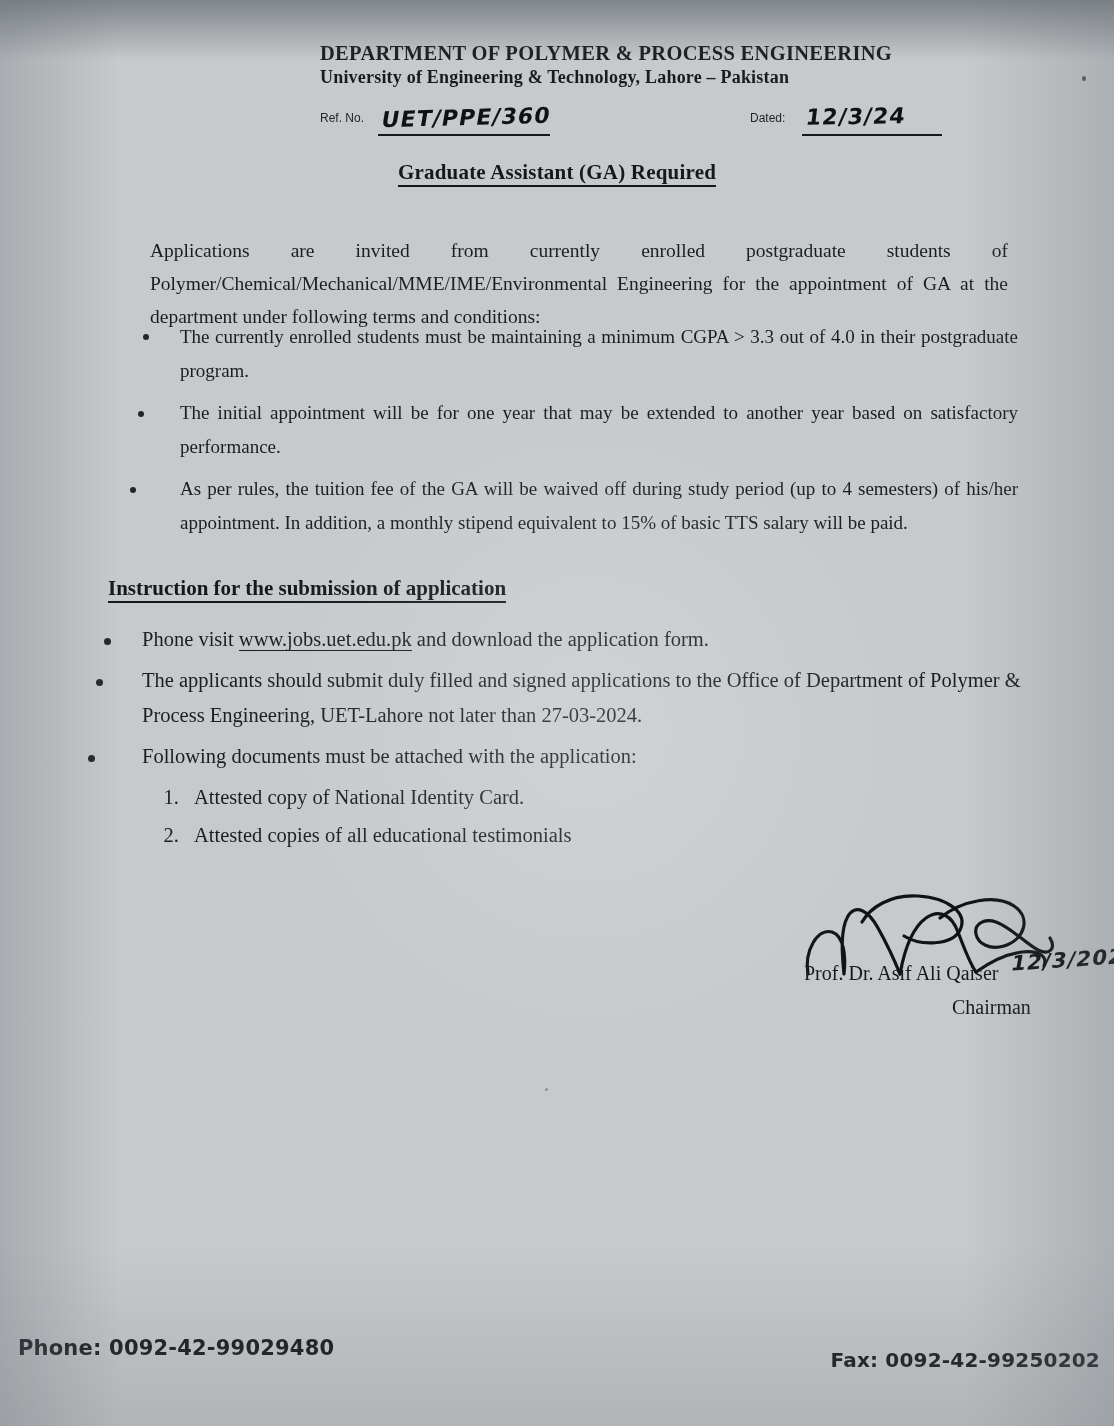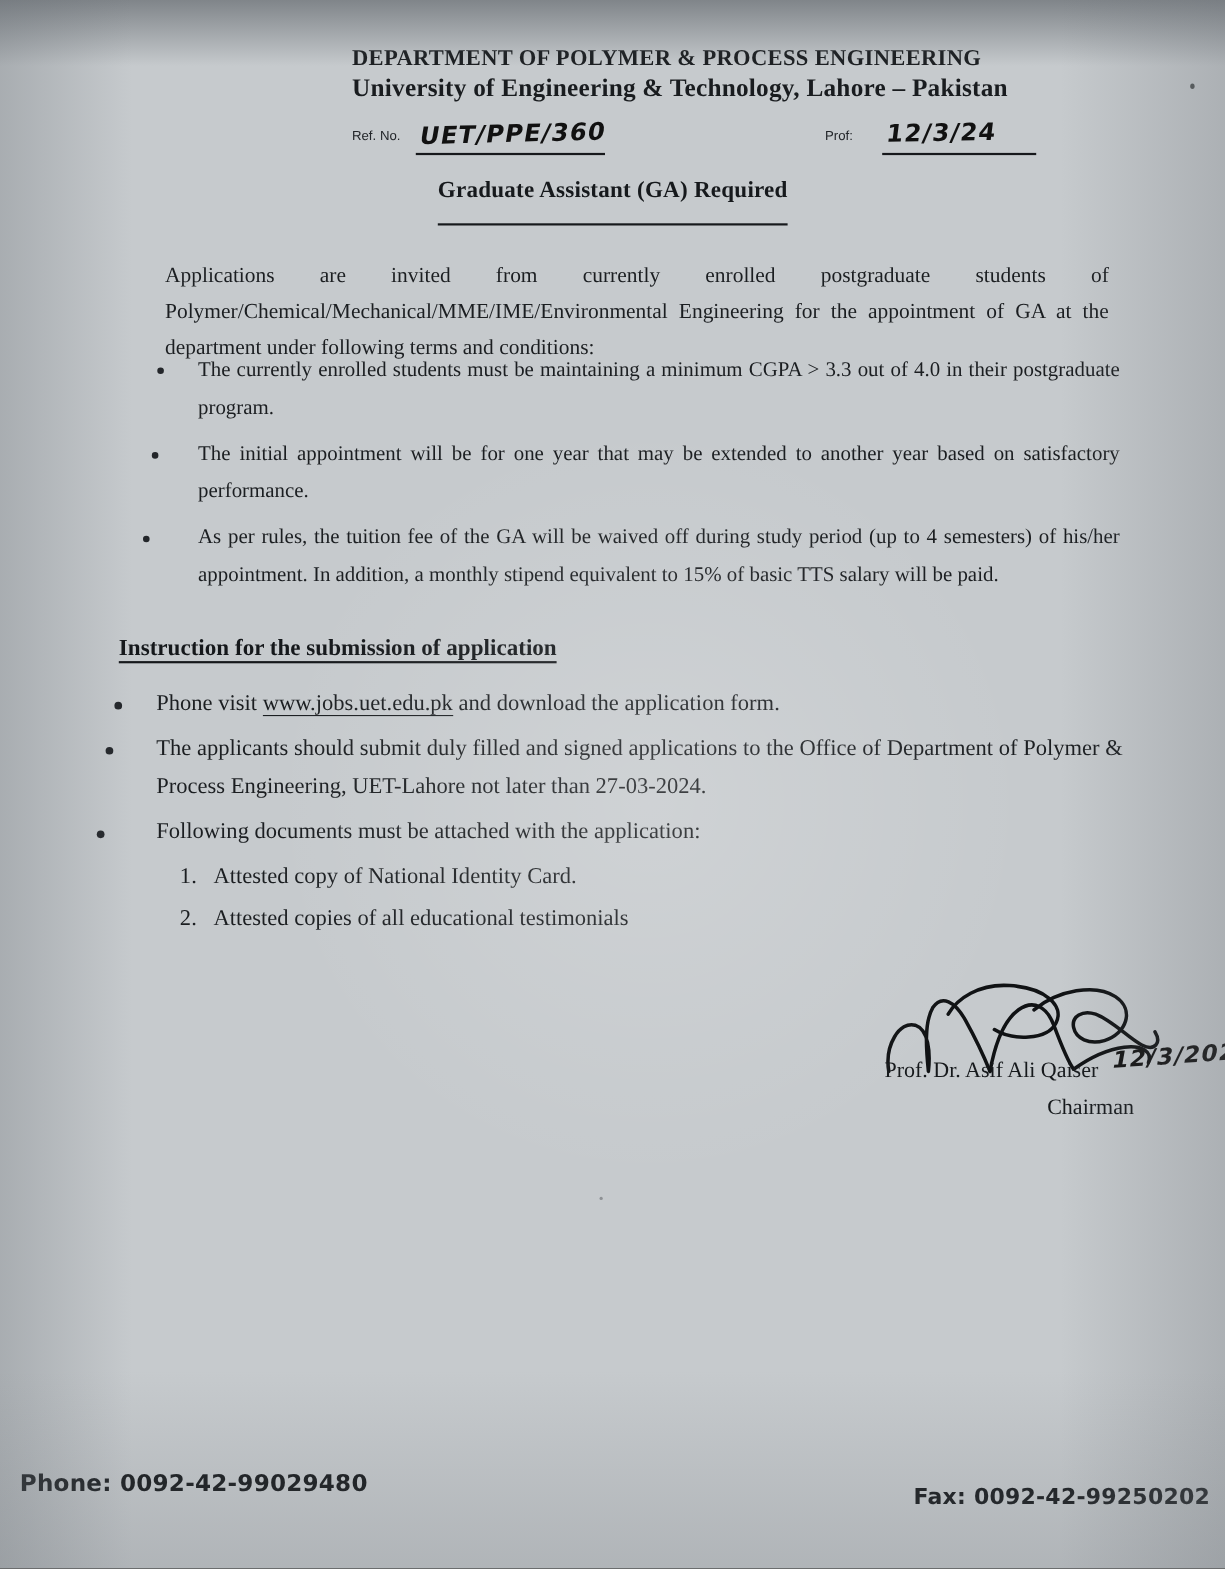--- a/index.html
+++ b/index.html
@@ -102,21 +102,21 @@
   .dept-line {
     font-family: "Liberation Serif", "DejaVu Serif", serif;
     font-size: 20.5px;
     font-weight: bold;
     letter-spacing: .3px;
     color: #1c1f22;
     white-space: nowrap;
   }
   .univ-line {
     font-family: "Liberation Serif", "DejaVu Serif", serif;
-    font-size: 23px;
+    font-size: 18px;
     font-weight: bold;
     letter-spacing: .2px;
     color: #191c1f;
     margin-top: 2px;
     white-space: nowrap;
   }
   .refrow {
     position: relative;
     margin-top: 17px;
     height: 34px;
@@ -162,21 +162,21 @@
     width: 1114px;
     text-align: center;
     font-family: "Liberation Serif", serif;
     font-size: 21px;
     font-weight: bold;
     color: #16191c;
     letter-spacing: .2px;
   }
   .doc-title span {
     border-bottom: 2px solid #16191c;
-    padding-bottom: 19px;
+    padding-bottom: 1px;
   }
 
   
   .intro {
     position: absolute;
     left: 150px; top: 214px; width: 858px;
     font-size: 19.5px;
     line-height: 33px;
     text-align: justify;
     text-justify: inter-word;
@@ -331,21 +331,21 @@
 
 
     <div class="lh-text">
       <div class="dept-line">DEPARTMENT OF POLYMER &amp; PROCESS ENGINEERING</div>
       <div class="univ-line">University of Engineering &amp; Technology, Lahore – Pakistan</div>
 
       <div class="refrow">
         <span class="ref-label">Ref. No.</span>
         <span class="ref-value">UET/PPE/360</span>
         <span class="ref-rule"></span>
-        <span class="date-label">Prof:</span>
+        <span class="date-label">Dated:</span>
         <span class="date-value">12/3/24</span>
         <span class="date-rule"></span>
       </div>
     </div>
   </div>
 
   <div class="doc-title">
     <span>Graduate Assistant (GA) Required</span>
   </div>
 

